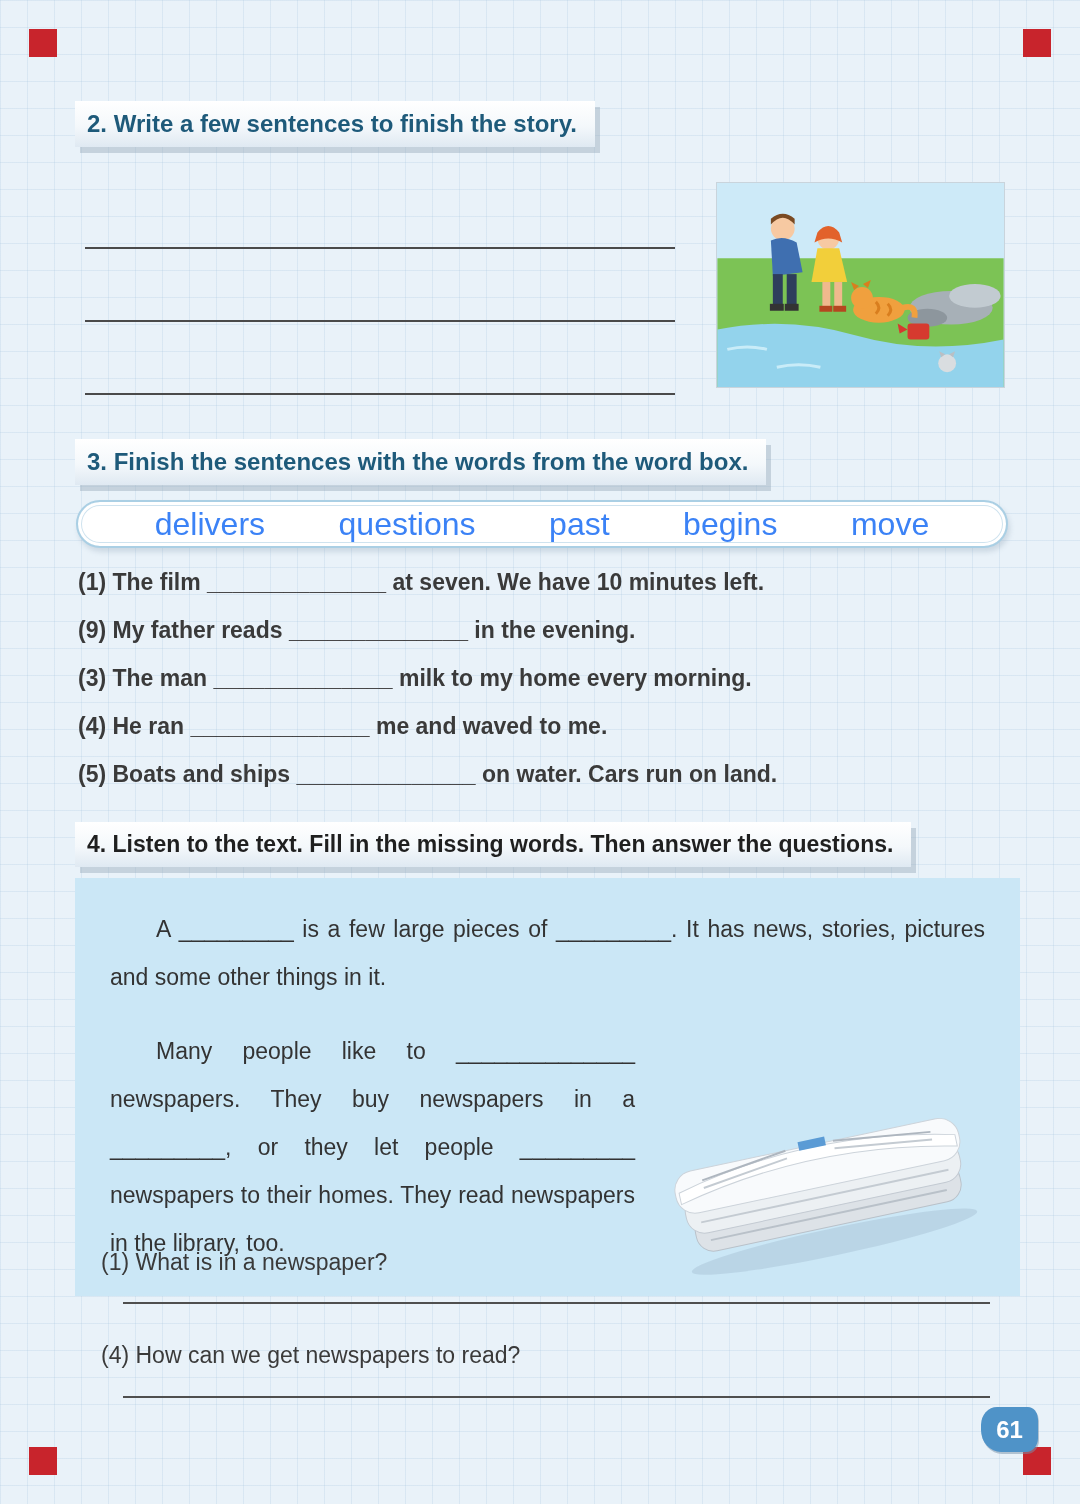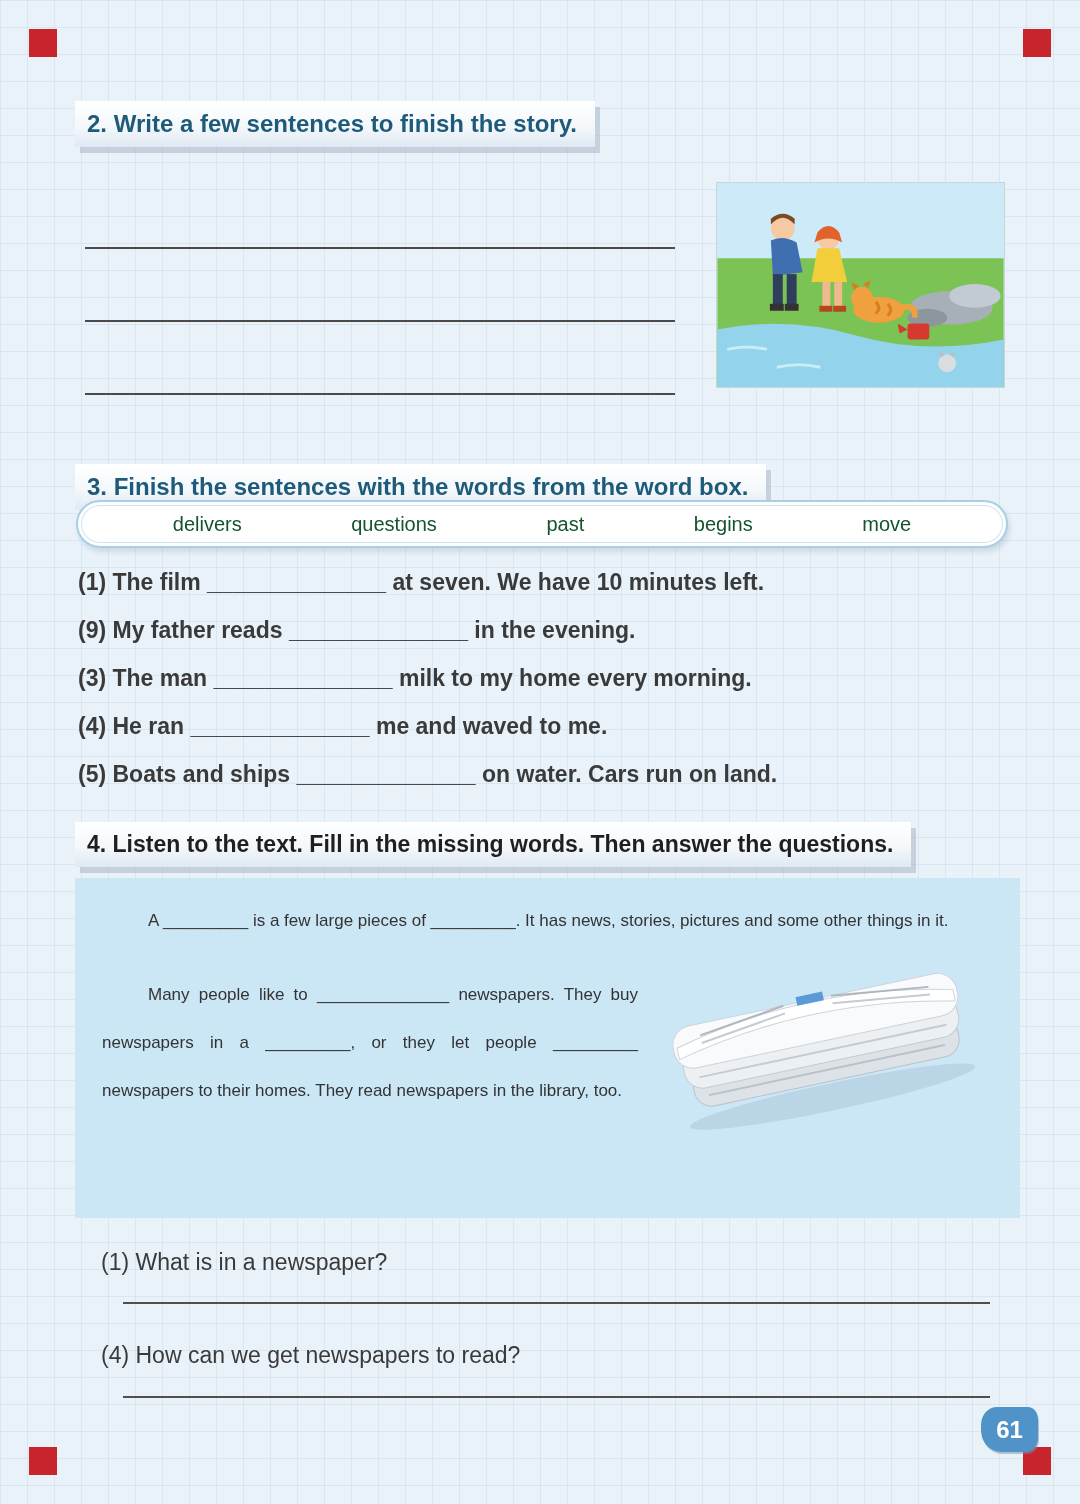--- a/index.html
+++ b/index.html
@@ -22,49 +22,49 @@
   .header-bar{
     position:absolute;
     background:linear-gradient(180deg,#ffffff 0%,#f4f8fb 55%,#dfe9f2 100%);
     box-shadow:5px 6px 0 rgba(152,170,186,.45);
     padding:9px 18px 9px 12px;
     font-weight:bold;font-size:24px;white-space:nowrap;
   }
   .teal{color:#1e5a7a;}
   .dark{color:#1f1f1f;}
   #sec2-header{left:75px;top:101px;}
-  #sec3-header{left:75px;top:439px;margin-top:25px;}
+  #sec3-header{left:75px;top:439px;}
   #sec4-header{left:75px;top:822px;font-size:23px;}
 
   .write-lines{position:absolute;left:85px;top:176px;width:590px;}
   .write-line{height:71px;border-bottom:2px solid #4a4a4a;}
 
   .illustration{
     position:absolute;left:716px;top:182px;width:289px;height:206px;
     border:1px solid #c9d4dc;box-sizing:border-box;background:#cdeaf8;
   }
 
   .word-box{
     position:absolute;left:76px;top:500px;width:932px;height:48px;
     background:#ffffff;border:2px solid #aacfe4;border-radius:26px;
     box-shadow:inset 0 0 0 3px #ffffff, inset 0 0 0 4px #cfe3ef, 2px 4px 5px rgba(140,160,180,.30);
     display:flex;align-items:center;justify-content:space-around;
     box-sizing:border-box;padding:0 40px;
   }
-  .word-box span{font-size:20px;color:#14532d;}
+  .word-box span{font-size:32px;color:#3b82f6;}
 
   .sentences{position:absolute;left:78px;top:558px;width:945px;}
   .sentences p{margin:0;height:48px;line-height:48px;font-size:23px;color:#3a3a3a;white-space:nowrap;font-weight:bold;}
 
   .panel{
     position:absolute;left:75px;top:878px;width:945px;min-height:340px;
     background:#cbe7f6;box-sizing:border-box;padding:14px 22px 16px;
   }
-  .para{margin:5px;font-size:17px;line-height:48px;text-align:justify;color:#333;text-indent:46px;}
-  .panel-row{display:flex;align-items:center;}
+  .para{margin:13px;font-size:23px;line-height:48px;text-align:justify;color:#333;text-indent:46px;}
+  .panel-row{display:flex;align-items:flex-end;}
   .panel-row .col{width:536px;}
   .newspaper{flex:1;display:flex;align-items:center;justify-content:center;}
 
   .question{position:absolute;font-size:23px;color:#3a3a3a;margin:16px;white-space:nowrap;}
   #q1{left:85px;top:1233px;}
   #q2{left:85px;top:1326px;}
   .answer-line{position:absolute;height:44px;border-bottom:2px solid #4f4f4f;width:867px;left:123px;}
   #ans1{top:1258px;}
   #ans2{top:1352px;}
 

